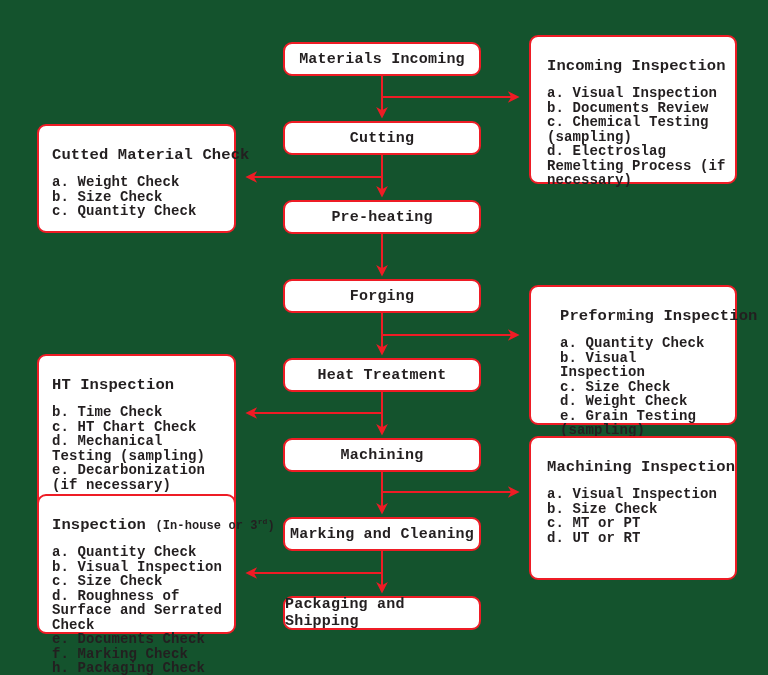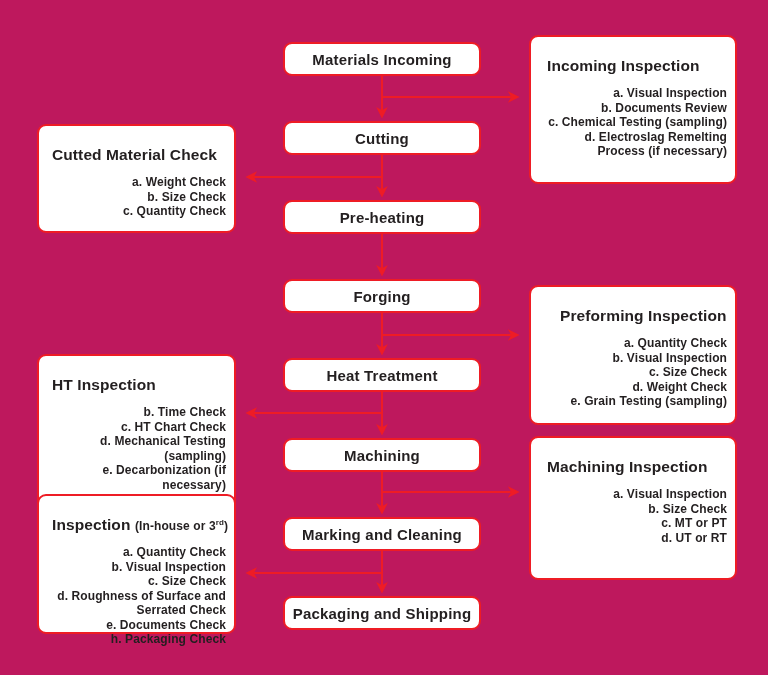--- a/index.html
+++ b/index.html
@@ -6,22 +6,23 @@
   html, body { background: #ffffff; }
   body {
     font-family: "Liberation Sans", sans-serif;
     font-weight: 700;
     color: #231f20;
   }
   .canvas {
     position: relative;
     width: 768px;
     height: 675px;
-    background: #be185d;
+    background: #14532d;
     overflow: hidden;
+    font-family: Liberation Mono, monospace;
   }
   .connectors {
     position: absolute;
     left: 0; top: 0;
     width: 768px; height: 675px;
     z-index: 0;
   }
   .box {
     position: absolute;
     border: 2px solid #ee1c25;
@@ -57,24 +58,23 @@
     letter-spacing: 0.1px;
     white-space: nowrap;
   }
   .side-title .note {
     font-size: 12px;
   }
   .side-title .note sup {
     font-size: 8px;
   }
   .item {
-    font-size: 12px;
+    font-size: 14px;
     line-height: 14.5px;
     letter-spacing: 0.1px;
-    text-align: right;
   }
   
   #box-incoming   { top: 35px;  height: 149px; }
   #box-cutted     { top: 124px; height: 109px; }
   #box-preforming { top: 285px; height: 140px; padding-left: 29px; }
   #box-ht         { top: 354px; height: 160px; }
   #box-machining  { top: 436px; height: 144px; }
   #box-final      { top: 494px; height: 140px; }
 </style>
 </head>
@@ -159,16 +159,17 @@
   <div id="box-final" class="box side side-left">
     <div class="side-title">
       <span>Inspection</span>
       <span class="note"><span>(In-house or 3</span><sup>rd</sup><span>)</span></span>
     </div>
     <div class="item">a. Quantity Check</div>
     <div class="item">b. Visual Inspection</div>
     <div class="item">c. Size Check</div>
     <div class="item">d. Roughness of Surface and Serrated Check</div>
     <div class="item">e. Documents Check</div>
+    <div class="item">f. Marking Check</div>
     <div class="item">h. Packaging Check</div>
   </div>
 
 </div>
 
 </body></html>

